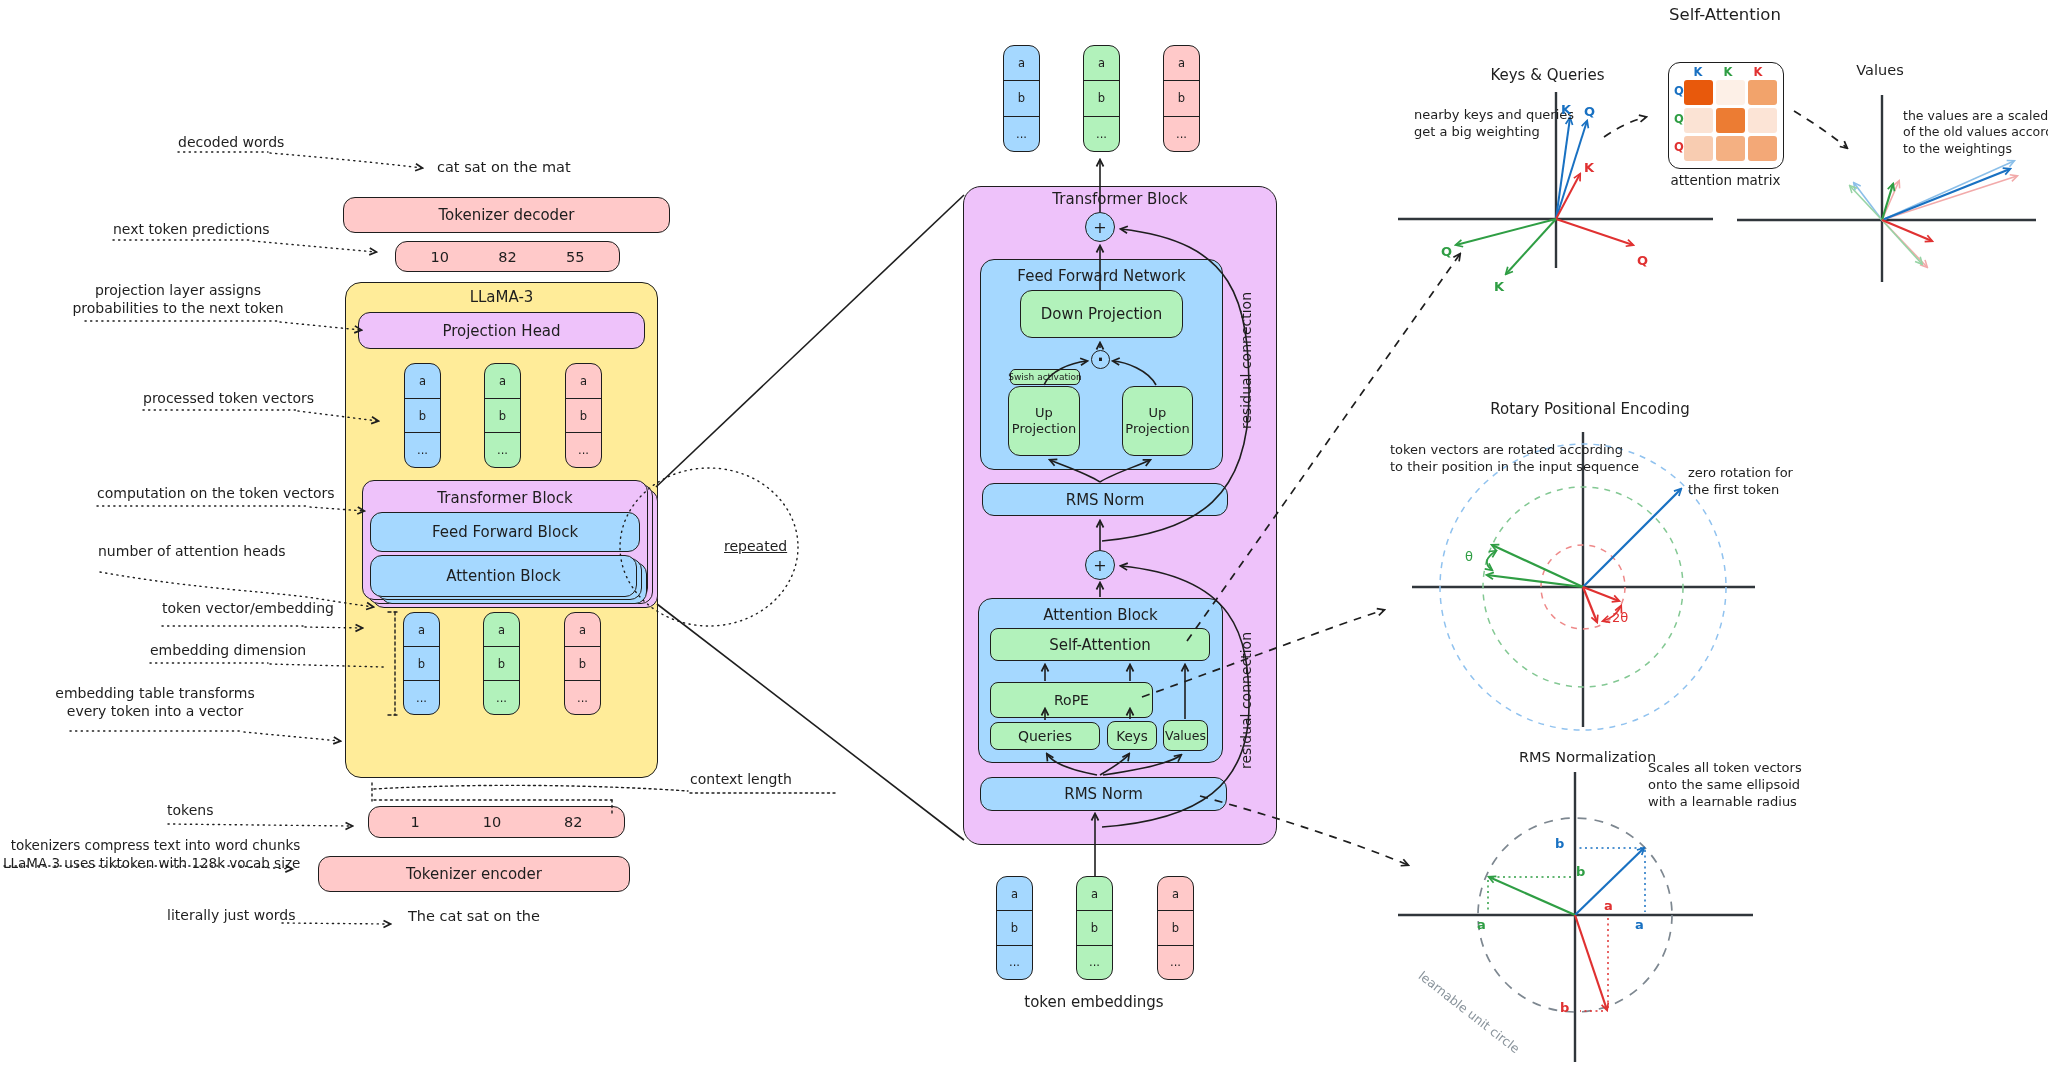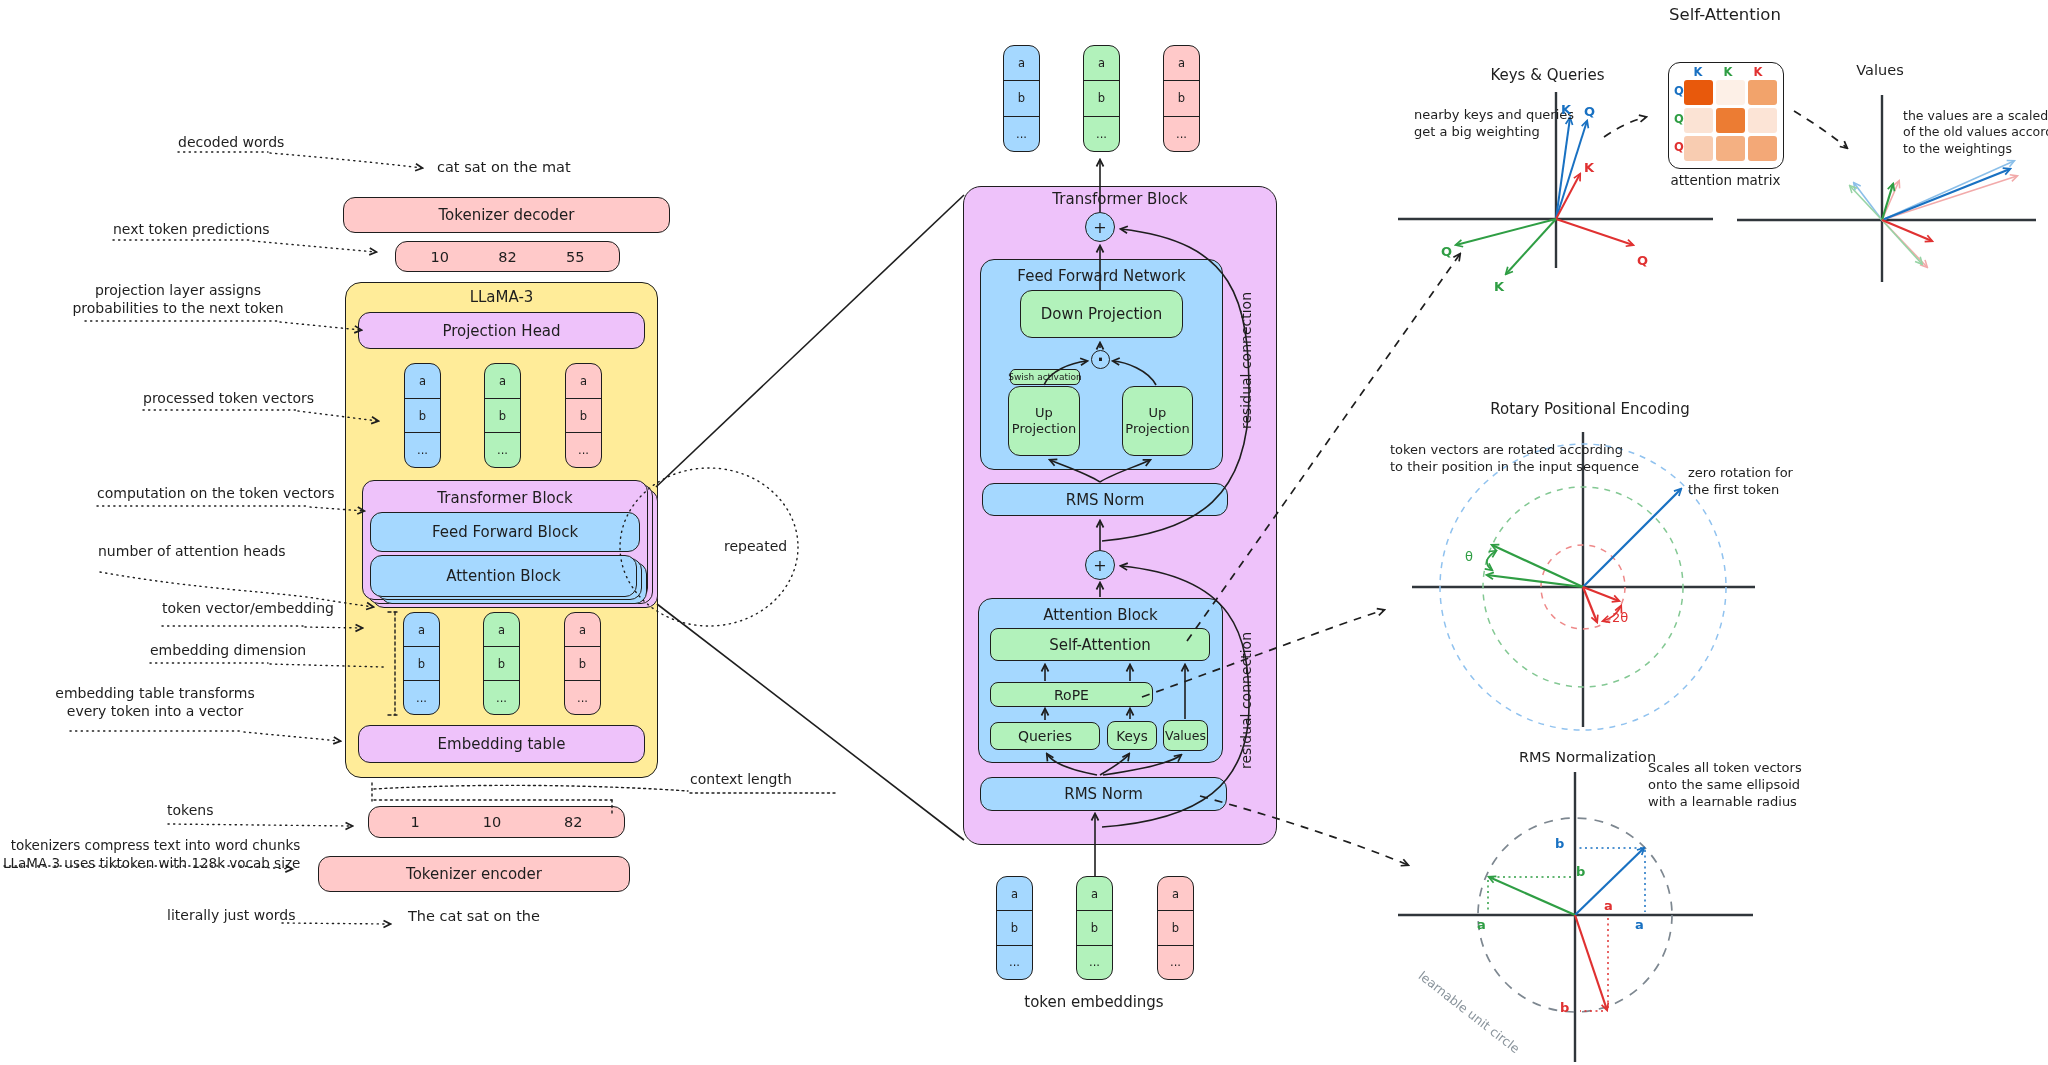--- a/index.html
+++ b/index.html
@@ -99,23 +99,20 @@
       <div class="cell">a</div>
         <div class="cell">b</div>
         <div class="cell">...</div>
     </div>
     <div class="vec pink" style="left:564px;top:612px;height:103px;">
       <div class="cell">a</div>
         <div class="cell">b</div>
         <div class="cell">...</div>
     </div>
 
-    <div class="box purple r12" style="left:358px;top:725px;width:287px;height:38px;">
-      <span>Embedding table</span>
-    </div>
 
     <div class="box pink r12 numbox" style="left:368px;top:806px;width:257px;height:32px;">
       <span>1</span>
       <span>10</span>
       <span>82</span>
     </div>
     <div class="box pink r12" style="left:318px;top:856px;width:312px;height:36px;">
       <span>Tokenizer encoder</span>
     </div>
 
@@ -156,21 +153,21 @@
     </div>
     <div class="box blue r10" style="left:982px;top:483px;width:246px;height:33px;">
       <span>RMS Norm</span>
     </div>
 
     <div class="box blue" style="left:978px;top:598px;width:245px;height:165px;border-radius:14px;"></div>
     <div class="titleTop" style="left:978px;top:606px;width:245px;">Attention Block</div>
     <div class="box green r8" style="left:990px;top:628px;width:220px;height:33px;">
       <span>Self-Attention</span>
     </div>
-    <div class="box green r8" style="left:990px;top:682px;width:163px;height:25px;font-size:14px;">
+    <div class="box green r8" style="left:990px;top:682px;width:163px;height:36px;font-size:14px;">
       <span>RoPE</span>
     </div>
     <div class="box green r8" style="left:990px;top:722px;width:110px;height:28px;font-size:14px;">
       <span>Queries</span>
     </div>
     <div class="box green r8" style="left:1107px;top:721px;width:50px;height:29px;font-size:13.5px;">
       <span>Keys</span>
     </div>
     <div class="box green r8" style="left:1163px;top:720px;width:45px;height:31px;font-size:12.5px;">
       <span>Values</span>
@@ -358,21 +355,21 @@
     <div class="note" style="left:178px;top:133px;">decoded words</div>
     <div class="note" style="left:437px;top:158px;font-size:14.5px;">cat sat on the mat</div>
     <div class="note" style="left:113px;top:220px;">next token predictions</div>
     <div class="note ctr" style="left:72px;top:281px;width:212px;">
       <div>projection layer assigns</div>
       <div>probabilities to the next token</div>
     </div>
     <div class="note" style="left:143px;top:389px;">processed token vectors</div>
     <div class="note" style="left:97px;top:484px;">computation on the token vectors</div>
     <div class="note" style="left:98px;top:542px;">number of attention heads</div>
-    <div class="note" style="left:724px;top:537px;">repeated</div>
+    <div class="note" style="left:724px;top:537px;text-decoration:underline;">repeated</div>
     <div class="note" style="left:162px;top:599px;">token vector/embedding</div>
     <div class="note" style="left:150px;top:641px;">embedding dimension</div>
     <div class="note ctr" style="left:55px;top:684px;width:200px;">
       <div>embedding table transforms</div>
       <div>every token into a vector</div>
     </div>
     <div class="note" style="left:690px;top:770px;">context length</div>
     <div class="note" style="left:167px;top:801px;">tokens</div>
     <div class="note" style="left:3px;top:837px;font-size:13.5px;text-align:right;">
       <div>tokenizers compress text into word chunks</div>

